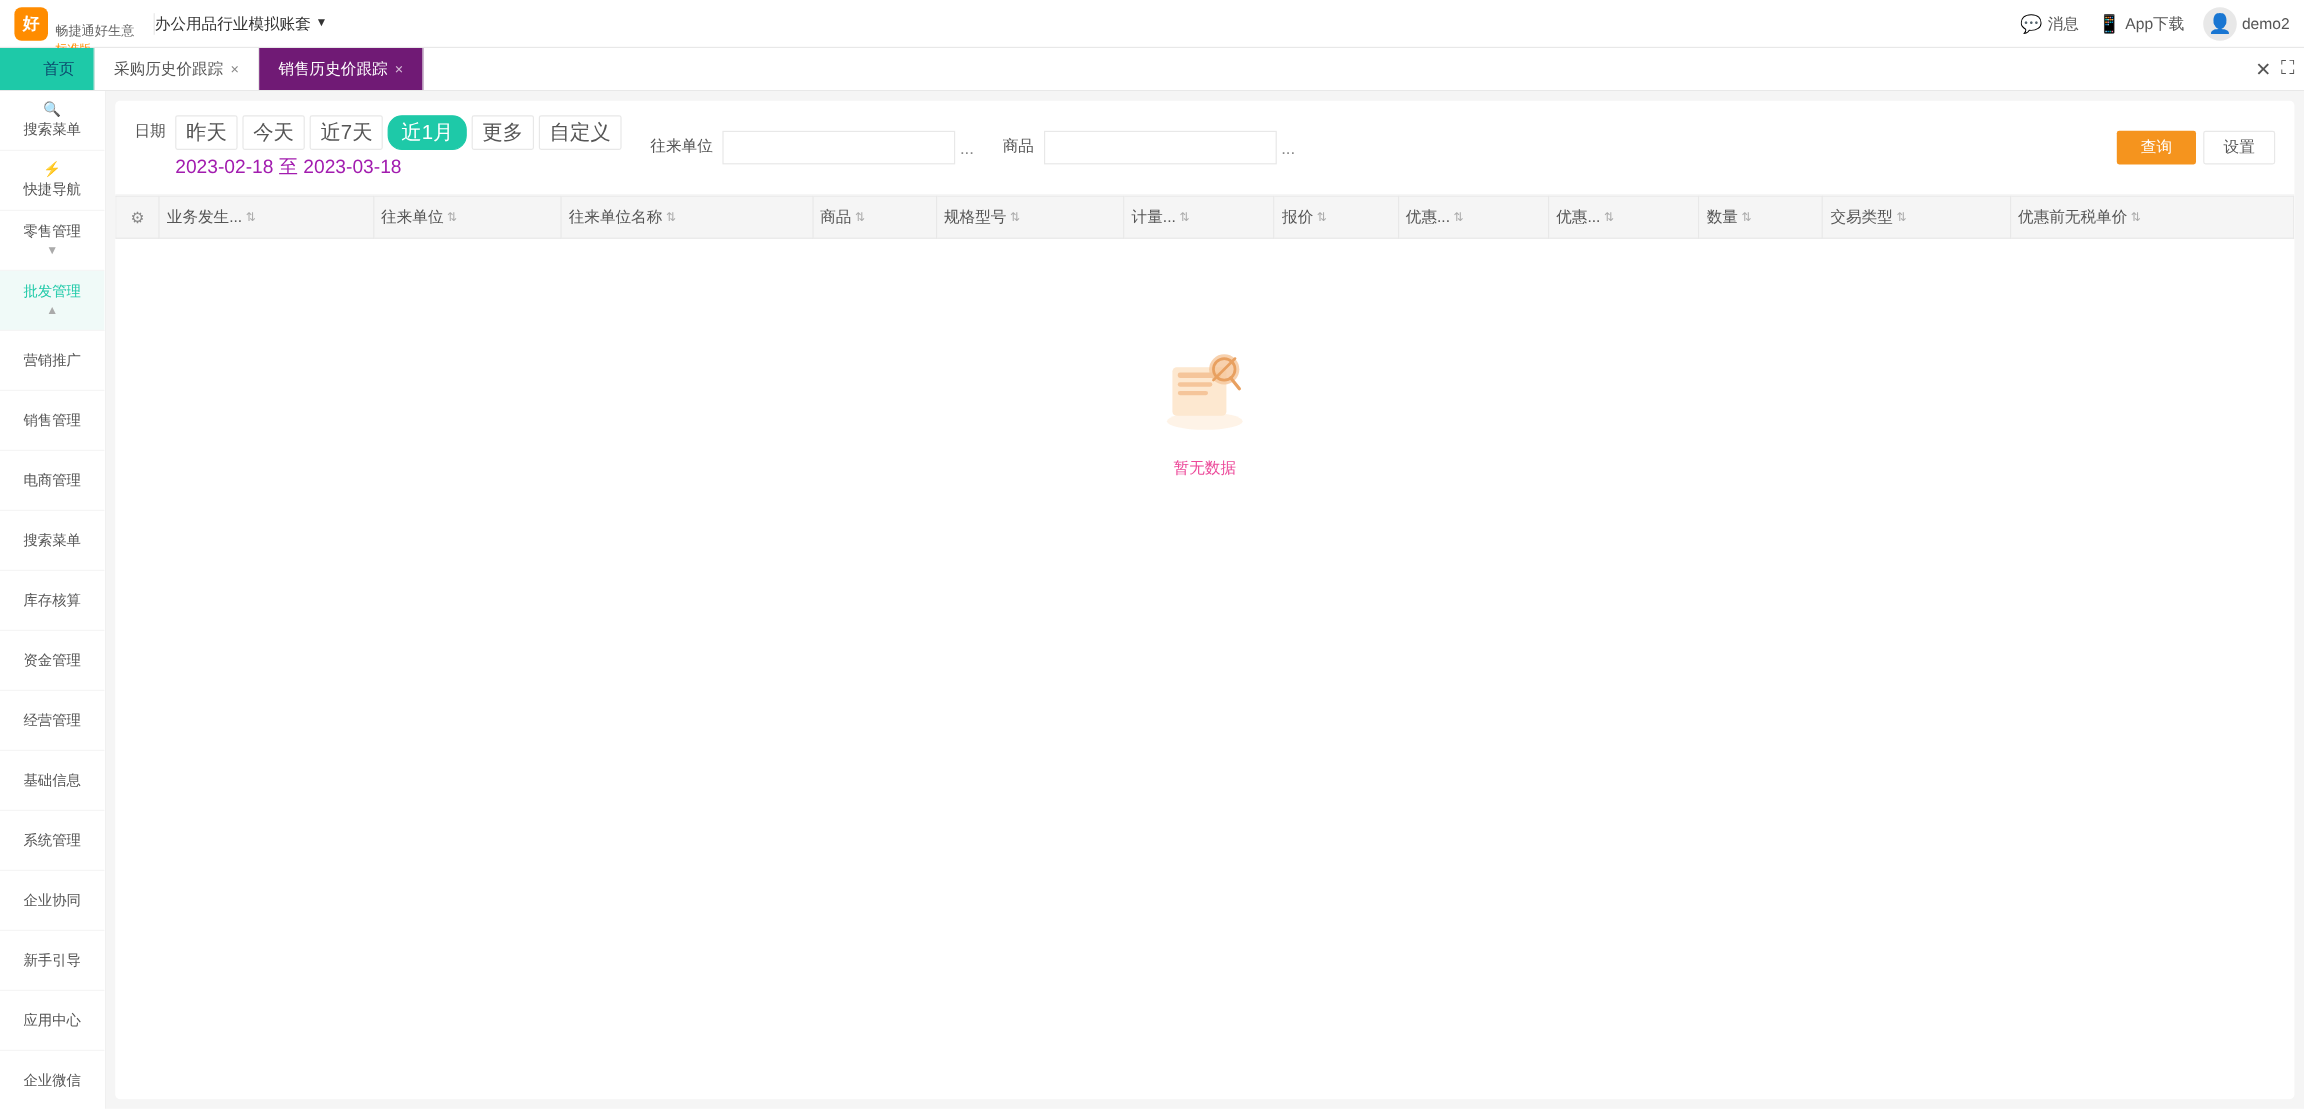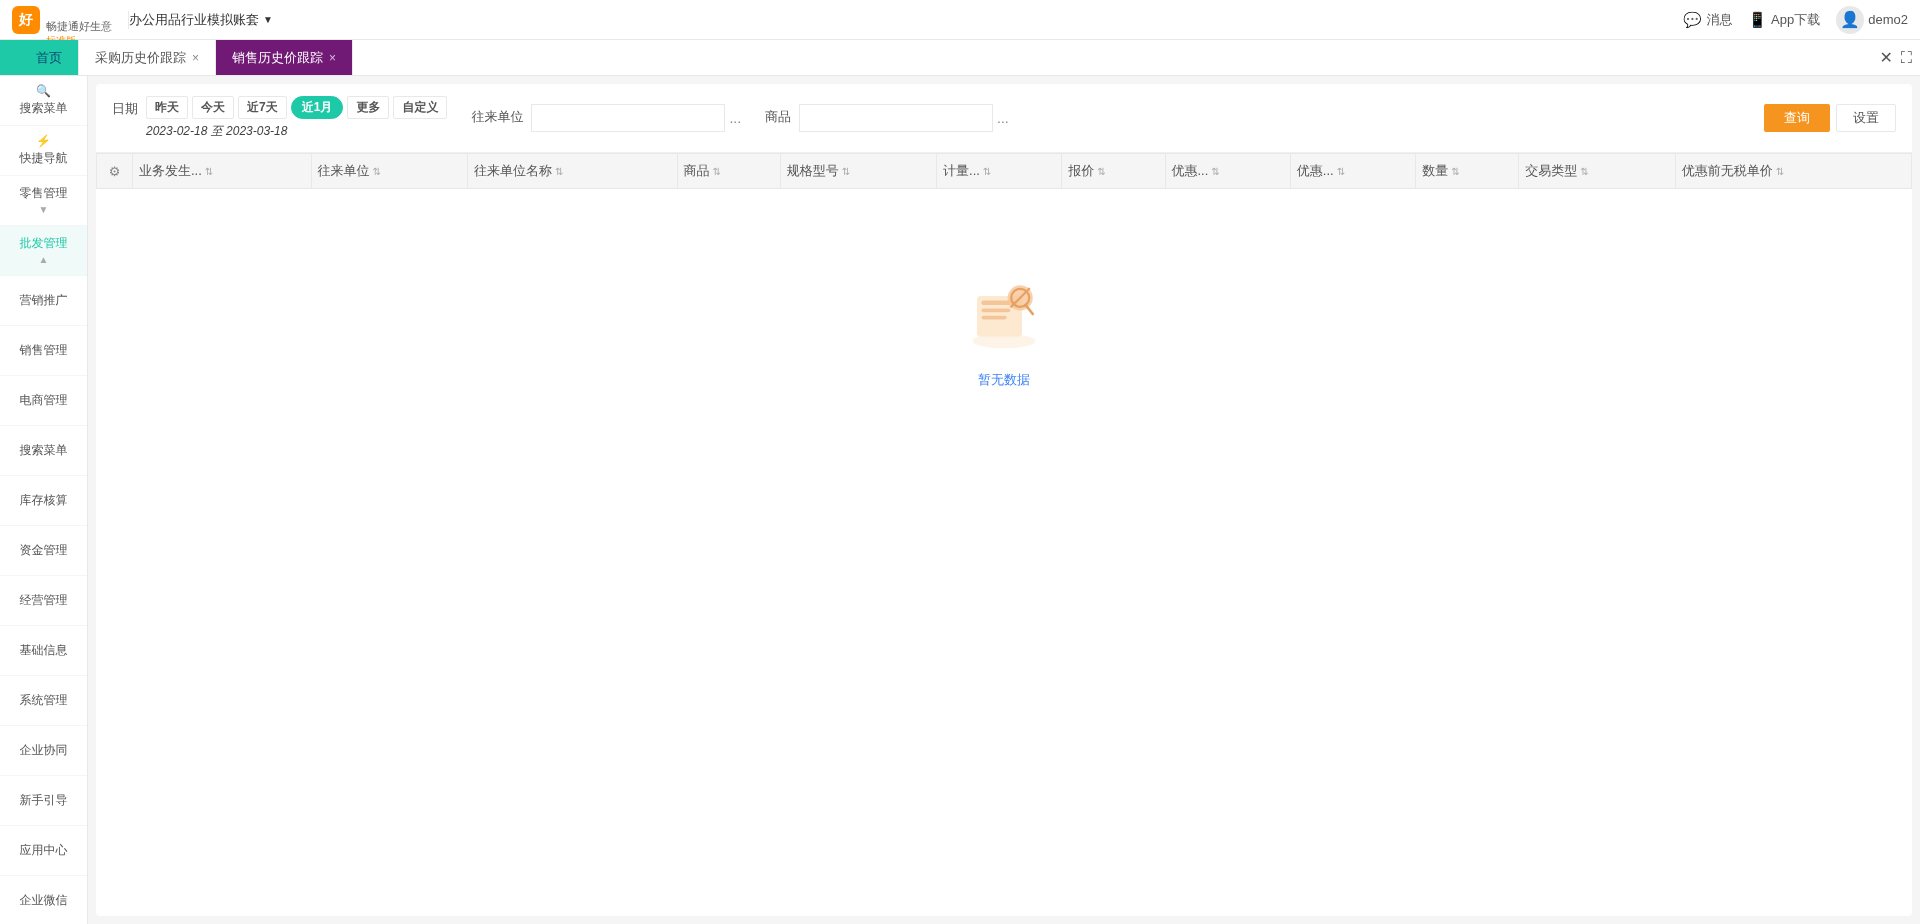--- a/index.html
+++ b/index.html
@@ -130,27 +130,26 @@
     }
     .filter-group { display: flex; align-items: flex-start; gap: 8px; }
     .filter-label { color: #555; font-size: 13px; white-space: nowrap; padding-top: 4px; }
     .filter-date-options { display: flex; flex-direction: column; gap: 4px; }
     .date-buttons { display: flex; align-items: center; gap: 4px; }
     .date-btn {
       padding: 2px 8px;
       border: 1px solid #e8e8e8;
       background: #fff;
       color: #555;
-      font-size: 12px;
+      font-size: 17px;
       cursor: pointer;
       border-radius: 2px;
-      font-weight: bold;
     }
     .date-btn.active { background: #1ec9a8; color: #fff; border-color: #1ec9a8; border-radius: 12px; padding: 2px 10px; }
-    .date-range-text { font-size: 12px; color: #404040; font-style: italic; }
+    .date-range-text { font-size: 16px; color: #a21caf; }
     .filter-input-group { display: flex; align-items: center; gap: 4px; }
     .filter-input {
       border: 1px solid #e8e8e8;
       padding: 4px 8px;
       font-size: 13px;
       color: #333;
       min-width: 180px;
       height: 28px;
       outline: none;
     }
@@ -195,21 +194,21 @@
 
     
     .empty-state {
       display: flex;
       flex-direction: column;
       align-items: center;
       justify-content: center;
       padding: 80px 0;
       color: #bbb;
     }
-    .empty-text { font-size: 13px; color: #3b82f6; }
+    .empty-text { font-size: 13px; color: #ec4899; }
 
     
     .empty-illustration {
       width: 90px;
       height: 90px;
       margin-bottom: 12px;
     }
   </style>
 </head>
 <body>

